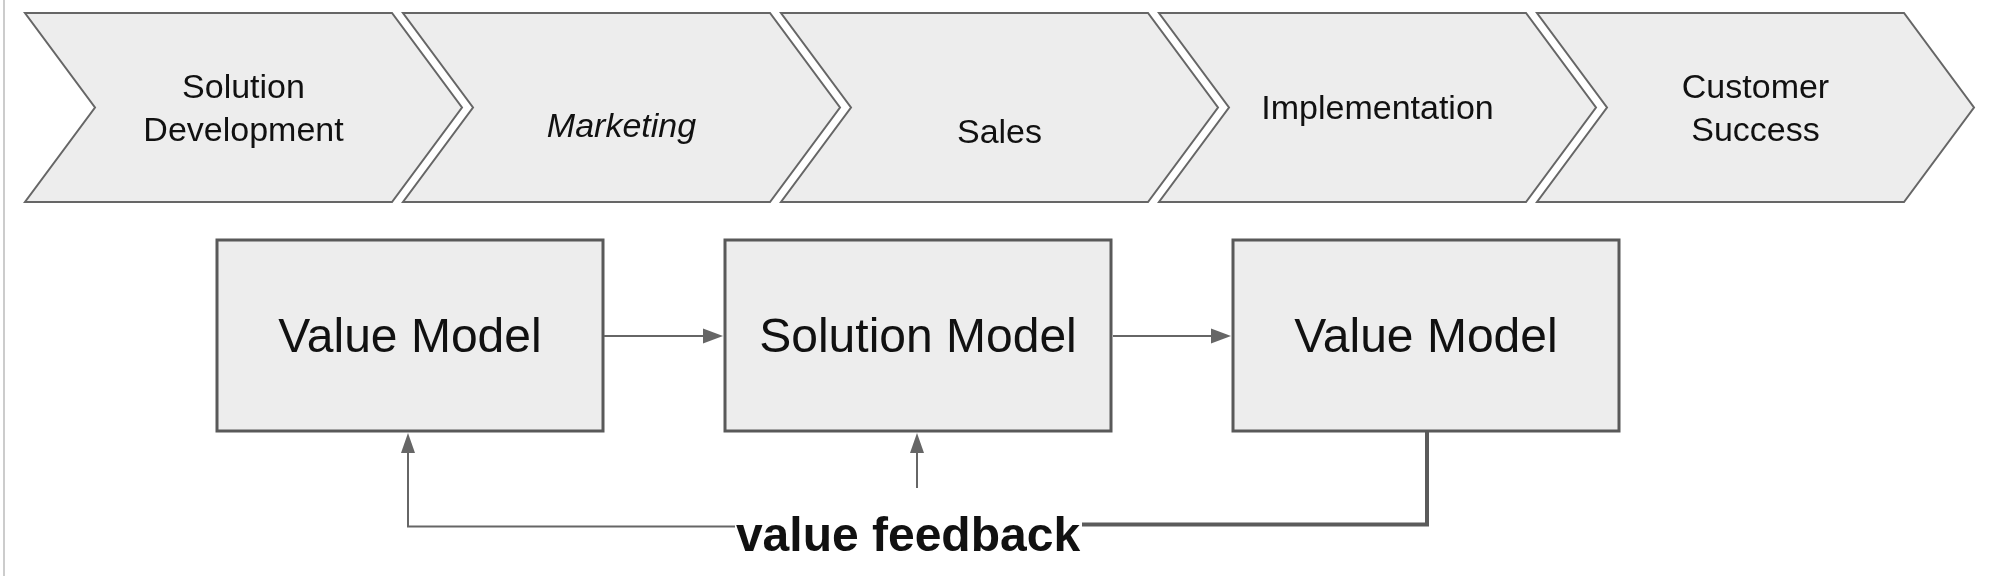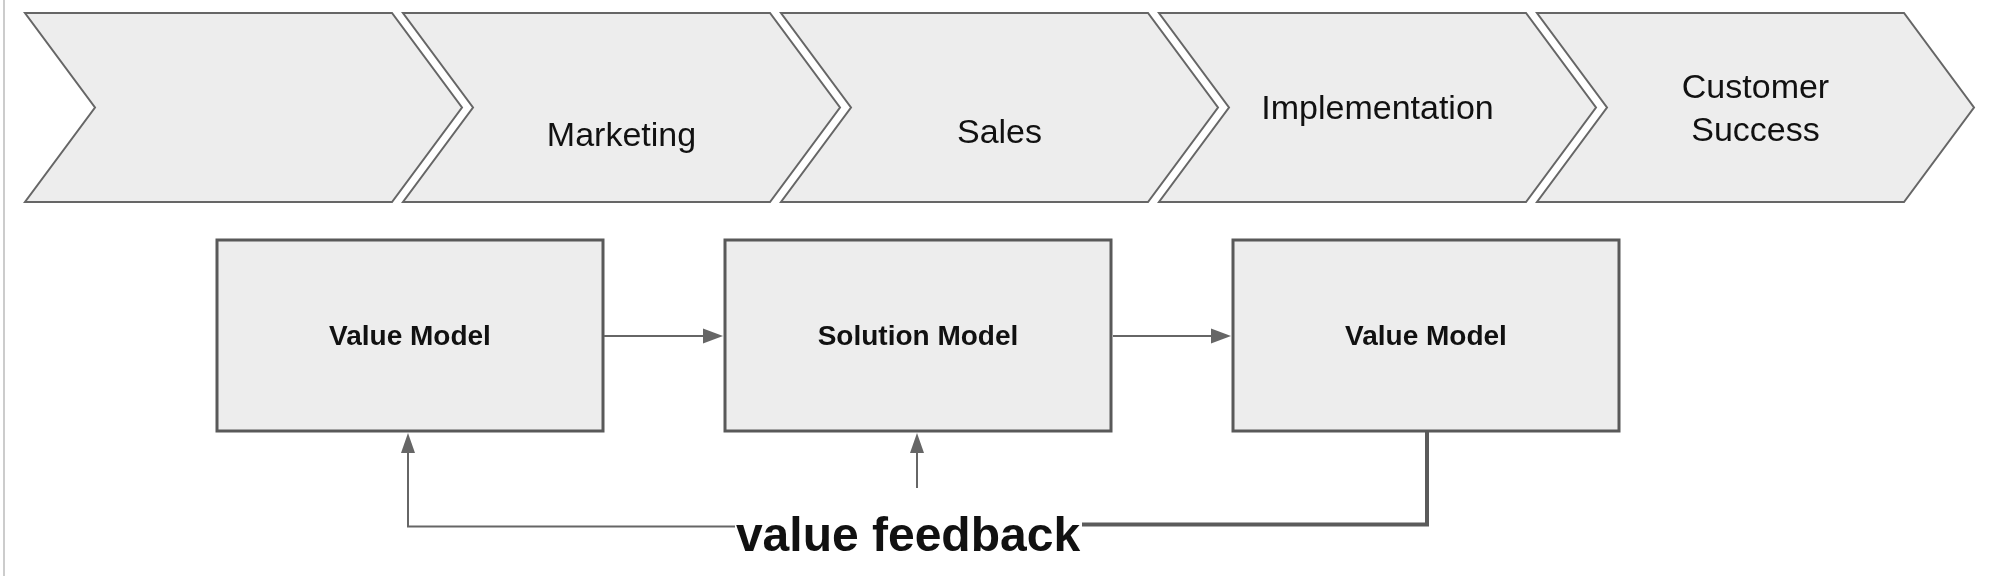--- a/index.html
+++ b/index.html
@@ -42,22 +42,22 @@
     text-align: center;
     color: var(--text_color, #111111);
   }
   .chevron-label {
     font-size: 34px;
     line-height: 43px;
     font-weight: normal;
     white-space: pre-line;
   }
   .box-label {
-    font-size: 28px;
-    font-weight: bold;
+    font-size: 48px;
+    font-weight: normal;
     border-radius: 14px;
   }
   .feedback-label {
     font-size: 48px;
     font-weight: bold;
     white-space: nowrap;
   }
 </style>
 </head>
 <body>
@@ -92,21 +92,23 @@
     </g>
 
     <g>
       <line class="connector" x1="917" y1="488" x2="917" y2="452"></line>
       <polygon class="arrow-head" points="917,433 910,453 924,453"></polygon>
     </g>
 
     <polyline class="connector-heavy" points="1427,432 1427,524.5 1082,524.5"></polyline>
   </svg>
 
-  <div class="label chevron-label" style="left:403px; top:29px; width:437px; height:211px;">Marketing</div>
+  <div class="label chevron-label" style="left:25px; top:13px; width:437px; height:189px;">Solution
+Development</div>
+  <div class="label chevron-label" style="left:403px; top:20px; width:437px; height:211px;font-style:italic;">Marketing</div>
   <div class="label chevron-label" style="left:781px; top:13px; width:437px; height:237px;">Sales</div>
   <div class="label chevron-label" style="left:1537px; top:13px; width:437px; height:189px;">Customer
 Success</div>
   <div class="label chevron-label" style="left:1159px; top:13px; width:437px; height:189px;">Implementation</div>
 
   <div class="label box-label" style="left:217px; top:240px; width:386px; height:191px;">Value Model</div>
   <div class="label box-label" style="left:725px; top:240px; width:386px; height:191px;">Solution Model</div>
   <div class="label box-label" style="left:1233px; top:240px; width:386px; height:191px;">Value Model</div>
 
   <div class="label feedback-label" style="left:758px; top:508px; width:300px; height:52px;">value feedback</div>

